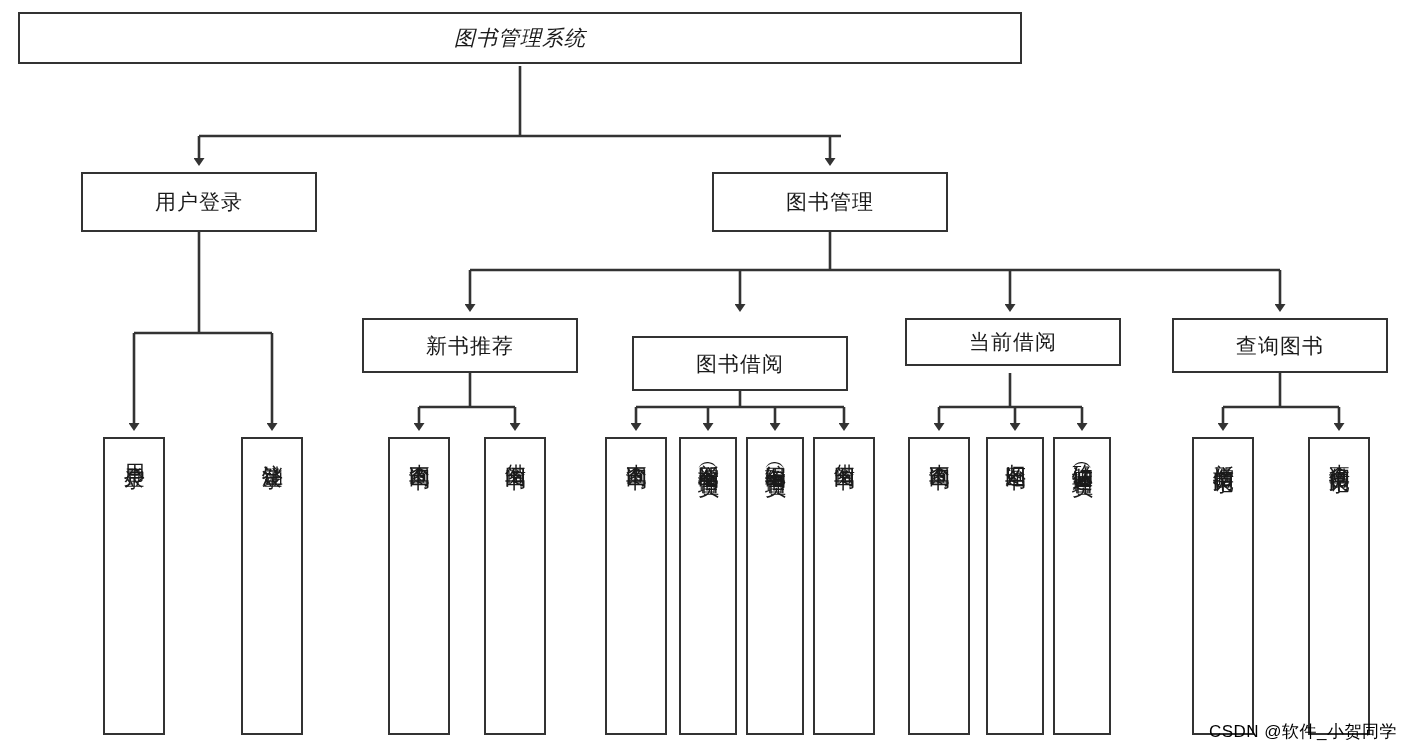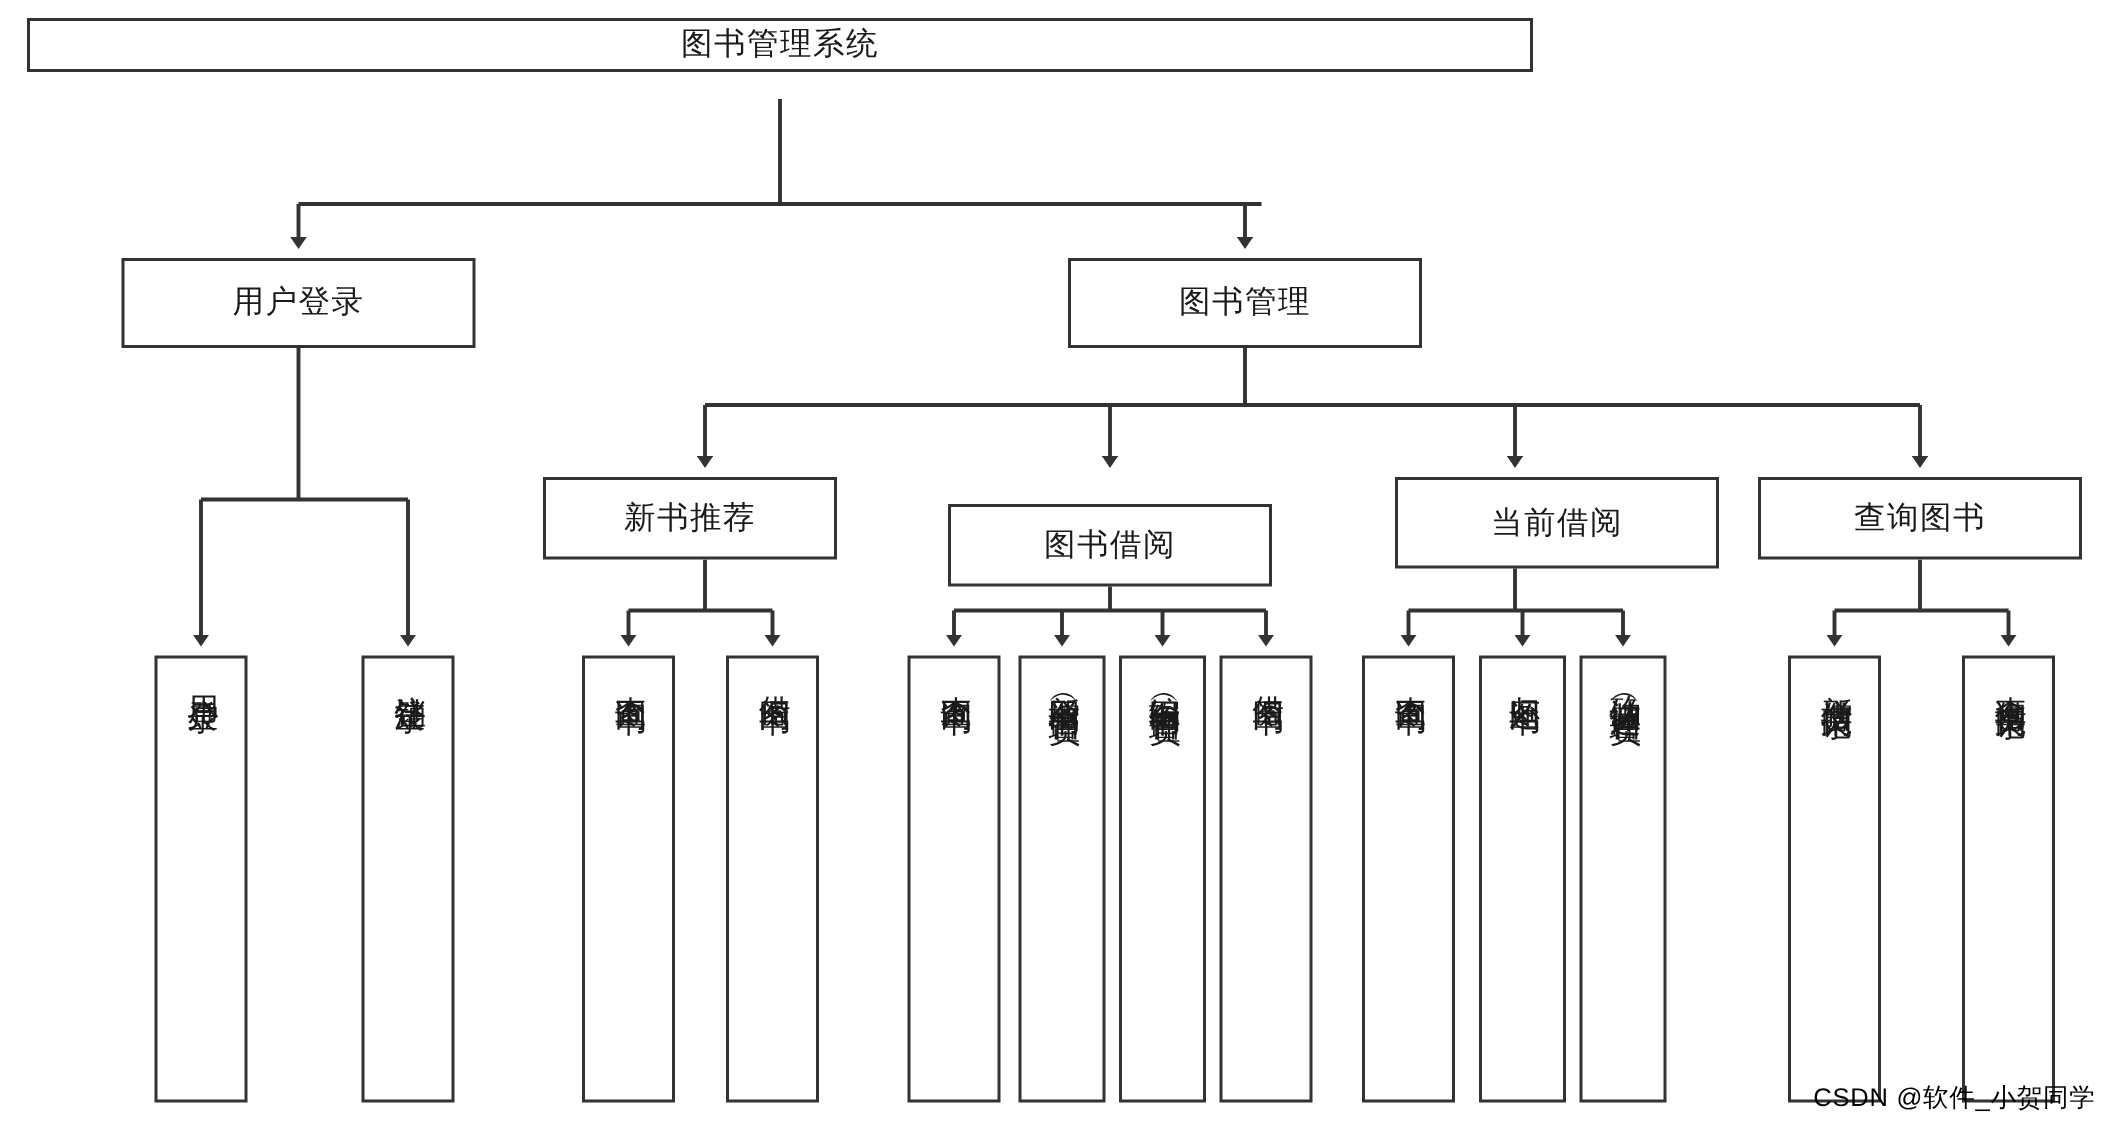--- a/index.html
+++ b/index.html
@@ -110,38 +110,38 @@
       <path d="M1015,407 L1015,425" marker-end="url(#arrow)"></path>
       <path d="M1082,407 L1082,425" marker-end="url(#arrow)"></path>
 
       <path d="M1280,373 L1280,407"></path>
       <path d="M1223,407 L1339,407"></path>
       <path d="M1223,407 L1223,425" marker-end="url(#arrow)"></path>
       <path d="M1339,407 L1339,425" marker-end="url(#arrow)"></path>
     </g>
   </svg>
 
-  <div class="node node-h" style="left:18px;top:12px;width:1004px;height:36px;">
+  <div class="node node-h" style="left:18px;top:12px;width:1004px;height:52px;font-style:italic;">
     <span class="label">图书管理系统</span>
   </div>
 
   <div class="node node-h" style="left:81px;top:172px;width:236px;height:60px;">
     <span class="label">用户登录</span>
   </div>
   <div class="node node-h" style="left:712px;top:172px;width:236px;height:60px;">
     <span class="label">图书管理</span>
   </div>
 
-  <div class="node node-h" style="left:362px;top:318px;width:196px;height:55px;">
+  <div class="node node-h" style="left:362px;top:318px;width:216px;height:55px;">
     <span class="label">新书推荐</span>
   </div>
   <div class="node node-h" style="left:632px;top:336px;width:216px;height:55px;">
     <span class="label">图书借阅</span>
   </div>
-  <div class="node node-h" style="left:930px;top:318px;width:216px;height:61px;">
+  <div class="node node-h" style="left:905px;top:318px;width:216px;height:48px;">
     <span class="label">当前借阅</span>
   </div>
   <div class="node node-h" style="left:1172px;top:318px;width:216px;height:55px;">
     <span class="label">查询图书</span>
   </div>
 
   <div class="node node-v" style="left:103px;top:437px;width:62px;height:298px;">
     <span class="label">用户登录</span>
   </div>
   <div class="node node-v" style="left:241px;top:437px;width:62px;height:298px;">

